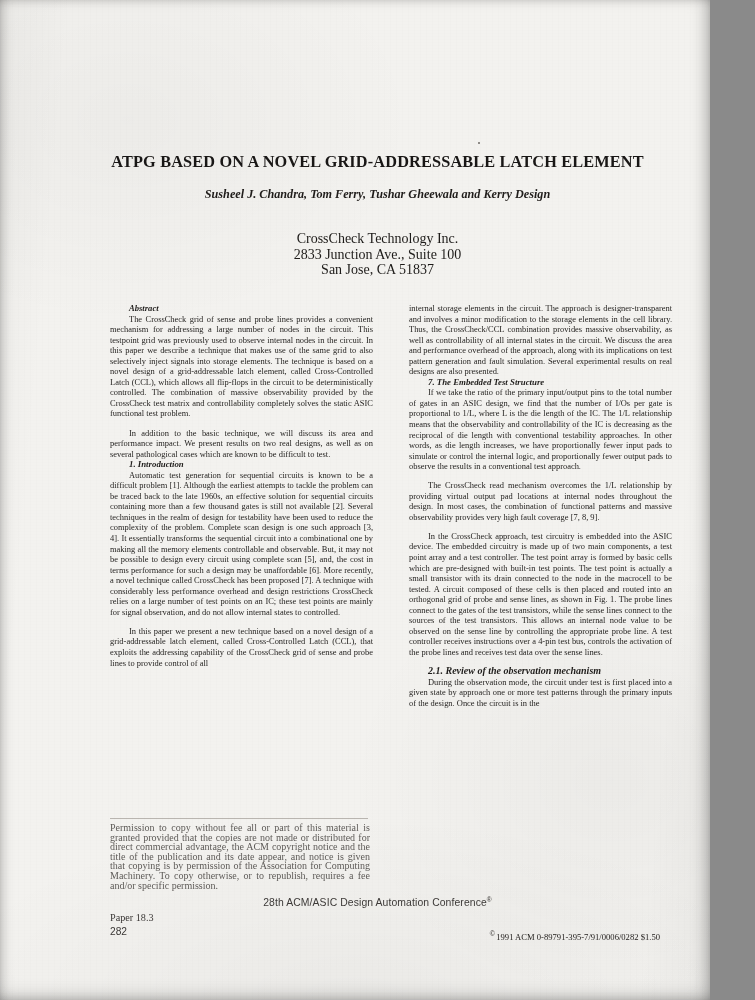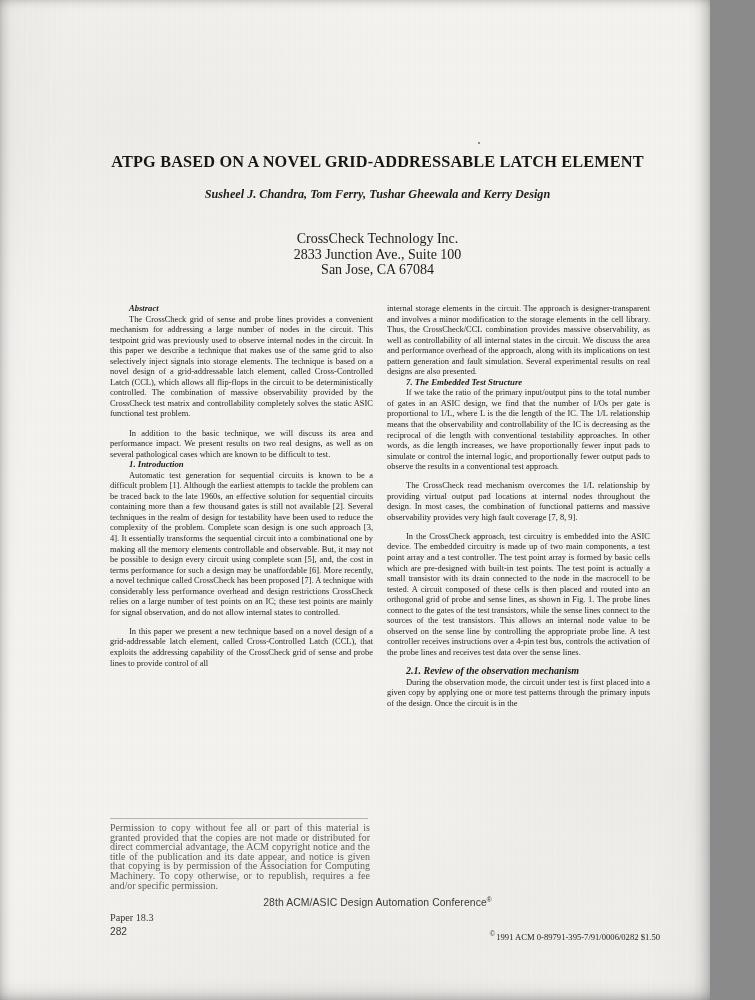--- a/index.html
+++ b/index.html
@@ -111,21 +111,21 @@
     position: absolute;
     top: 303px;
     width: 263px;
     font-size: 8.45px;
     line-height: 10.55px;
     text-align: justify;
     color: #1f1d1b;
     font-family: "Liberation Serif", serif;
   }
   .col.left  { left: 110px; }
-  .col.right { left: 387px; }
+  .col.right { left: 409px; }
 
   .col p {
     margin: 0 0 0 0;
     text-indent: 19px;
     text-align: justify;
   }
   .col p.noind { text-indent: 0; }
 
   .abshead {
     text-align: center;
@@ -235,21 +235,21 @@
 
     <div class="speck"></div>
 
     <div class="title">ATPG BASED ON A NOVEL GRID-ADDRESSABLE LATCH ELEMENT</div>
 
     <div class="authors">Susheel J. Chandra, Tom Ferry, Tushar Gheewala and Kerry Design</div>
 
     <div class="affil">
       <div>CrossCheck Technology Inc.</div>
       <div>2833 Junction Ave., Suite 100</div>
-      <div>San Jose, CA 67084</div>
+      <div>San Jose, CA 51837</div>
     </div>
 
     <div class="col left">
       <p class="abshead">Abstract</p>
       <p>The CrossCheck grid of sense and probe lines provides a convenient mechanism for addressing a large number of nodes in the circuit. This testpoint grid was previously used to observe internal nodes in the circuit. In this paper we describe a technique that makes use of the same grid to also selectively inject signals into storage elements. The technique is based on a novel design of a grid-addressable latch element, called Cross-Controlled Latch (CCL), which allows all flip-flops in the circuit to be deterministically controlled. The combination of massive observability provided by the CrossCheck test matrix and controllability completely solves the static ASIC functional test problem.</p>
       <div class="gap"></div>
       <p>In addition to the basic technique, we will discuss its area and performance impact. We present results on two real designs, as well as on several pathological cases which are known to be difficult to test.</p>
 
       <p class="sechead">1.  Introduction</p>
       <p>Automatic test generation for sequential circuits is known to be a difficult problem [1]. Although the earliest attempts to tackle the problem can be traced back to the late 1960s, an effective solution for sequential circuits containing more than a few thousand gates is still not available [2]. Several techniques in the realm of design for testability have been used to reduce the complexity of the problem. Complete scan design is one such approach [3, 4]. It essentially transforms the sequential circuit into a combinational one by making all the memory elements controllable and observable. But, it may not be possible to design every circuit using complete scan [5], and, the cost in terms performance for such a design may be unaffordable [6]. More recently, a novel technique called CrossCheck has been proposed [7]. A technique with considerably less performance overhead and design restrictions CrossCheck relies on a large number of test points on an IC; these test points are mainly for signal observation, and do not allow internal states to controlled.</p>
@@ -262,21 +262,21 @@
 
       <p class="sechead">7.  The Embedded Test Structure</p>
       <p>If we take the ratio of the primary input/output pins to the total number of gates in an ASIC design, we find that the number of I/Os per gate is proportional to 1/L, where L is the die length of the IC. The 1/L relationship means that the observability and controllability of the IC is decreasing as the reciprocal of die length with conventional testability approaches. In other words, as die length increases, we have proportionally fewer input pads to simulate or control the internal logic, and proportionally fewer output pads to observe the results in a conventional test approach.</p>
       <div class="gap"></div>
       <p>The CrossCheck read mechanism overcomes the 1/L relationship by providing virtual output pad locations at internal nodes throughout the design. In most cases, the combination of functional patterns and massive observability provides very high fault coverage [7, 8, 9].</p>
       <div class="gap"></div>
       <p>In the CrossCheck approach, test circuitry is embedded into the ASIC device. The embedded circuitry is made up of two main components, a test point array and a test controller. The test point array is formed by basic cells which are pre-designed with built-in test points. The test point is actually a small transistor with its drain connected to the node in the macrocell to be tested. A circuit composed of these cells is then placed and routed into an orthogonal grid of probe and sense lines, as shown in Fig. 1. The probe lines connect to the gates of the test transistors, while the sense lines connect to the sources of the test transistors. This allows an internal node value to be observed on the sense line by controlling the appropriate probe line. A test controller receives instructions over a 4-pin test bus, controls the activation of the probe lines and receives test data over the sense lines.</p>
       <div class="gap"></div>
 
       <p class="subhead">2.1.  Review of the observation mechanism</p>
-      <p>During the observation mode, the circuit under test is first placed into a given copy by applying one or more test patterns through the primary inputs of the design. Once the circuit is in the</p>
+      <p>During the observation mode, the circuit under test is first placed into a given state by approach one or more test patterns through the primary inputs of the design. Once the circuit is in the</p>
     </div>
 
     <div id="permission-rule"></div>
     <div id="permission">Permission to copy without fee all or part of this material is granted provided that the copies are not made or distributed for direct commercial advantage, the ACM copyright notice and the title of the publication and its date appear, and notice is given that copying is by permission of the Association for Computing Machinery. To copy otherwise, or to republish, requires a fee and/or specific permission.</div>
 
     <div id="conf-line"><span>28th ACM/ASIC Design Automation Conference</span><sup>®</sup></div>
 
     <div id="paper-id">Paper 18.3</div>
     <div id="page-number">282</div>
 

